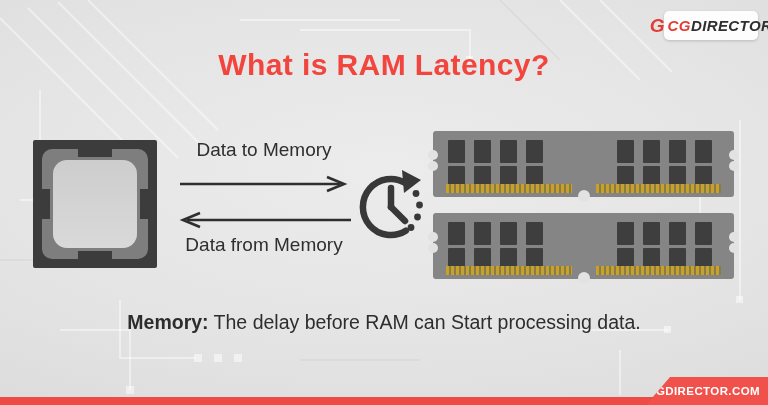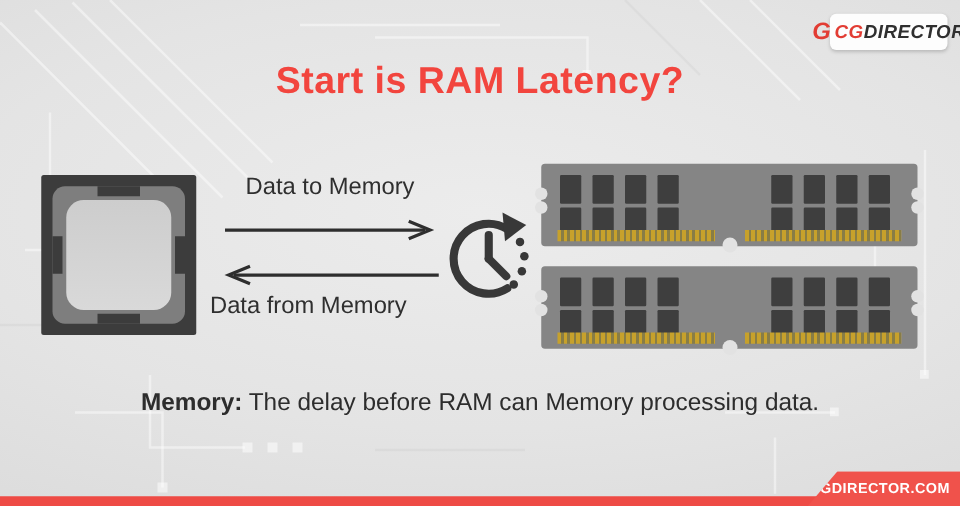--- a/index.html
+++ b/index.html
@@ -29,21 +29,21 @@
   .cpu-mid{position:absolute;inset:9px;background:#7e7e7e;border-radius:10px;}
   .cpu-notch{position:absolute;background:#3c3c3c;}
   .cpu-notch.top{left:45px;top:9px;width:34px;height:8px;}
   .cpu-notch.bottom{left:45px;bottom:9px;width:34px;height:8px;}
   .cpu-notch.left{left:9px;top:49px;width:8px;height:30px;}
   .cpu-notch.right{right:9px;top:49px;width:8px;height:30px;}
   .cpu-die{position:absolute;inset:20px;border-radius:14px;background:linear-gradient(180deg,#cdcdcd,#d9d9d9);}
   
   .lbl{position:absolute;color:#2f2f2f;font-size:19px;}
   .lbl-to{left:178px;top:139px;width:172px;text-align:center;}
-  .lbl-from{left:168px;top:234px;width:192px;text-align:left;}
+  .lbl-from{left:168px;top:234px;width:192px;text-align:center;}
   .arrow{position:absolute;}
   .arrow-right{left:178px;top:175px;}
   .arrow-left{left:177px;top:211px;}
   
   .clock{position:absolute;left:357px;top:167px;}
   
   .ram{position:absolute;left:433px;width:301px;height:66px;background:#858585;border-radius:3px;}
   .ram-1{top:131px;} .ram-2{top:213px;}
   .chip-row{position:absolute;left:15px;right:22px;display:flex;}
   .row1{top:9px;} .row2{top:35px;}
@@ -116,21 +116,21 @@
         <path d="M0 260 H80"></path>
         <path d="M300 360 H420"></path>
     </g>
   </svg>
 
   <div class="logo-chip">
     <span class="logo-g">G</span>
     <span class="logo-word"><span class="logo-cg">CG</span><span class="logo-director">DIRECTOR</span></span>
   </div>
 
-  <div class="title">Start is RAM Latency?</div>
+  <div class="title">What is RAM Latency?</div>
 
   <div class="cpu">
     <div class="cpu-mid"></div>
     <div class="cpu-notch top"></div>
     <div class="cpu-notch bottom"></div>
     <div class="cpu-notch left"></div>
     <div class="cpu-notch right"></div>
     <div class="cpu-die"></div>
   </div>
 
@@ -233,21 +233,21 @@
     <div class="pins pins-left"></div>
     <div class="pins pins-right"></div>
     <div class="notch l1"></div>
     <div class="notch l2"></div>
     <div class="notch r1"></div>
     <div class="notch r2"></div>
     <div class="notch c"></div>
   </div>
 
   <div class="caption">
-    <span class="term">Memory:</span><span class="def">The delay before RAM can Memory processing data.</span>
+    <span class="term">Memory:</span><span class="def">The delay before RAM can Start processing data.</span>
   </div>
 
   <div class="footer-strip"></div>
   <div class="footer-badge">
     <span>CGDIRECTOR.COM</span>
   </div>
 
 </div>
 
 </body></html>

